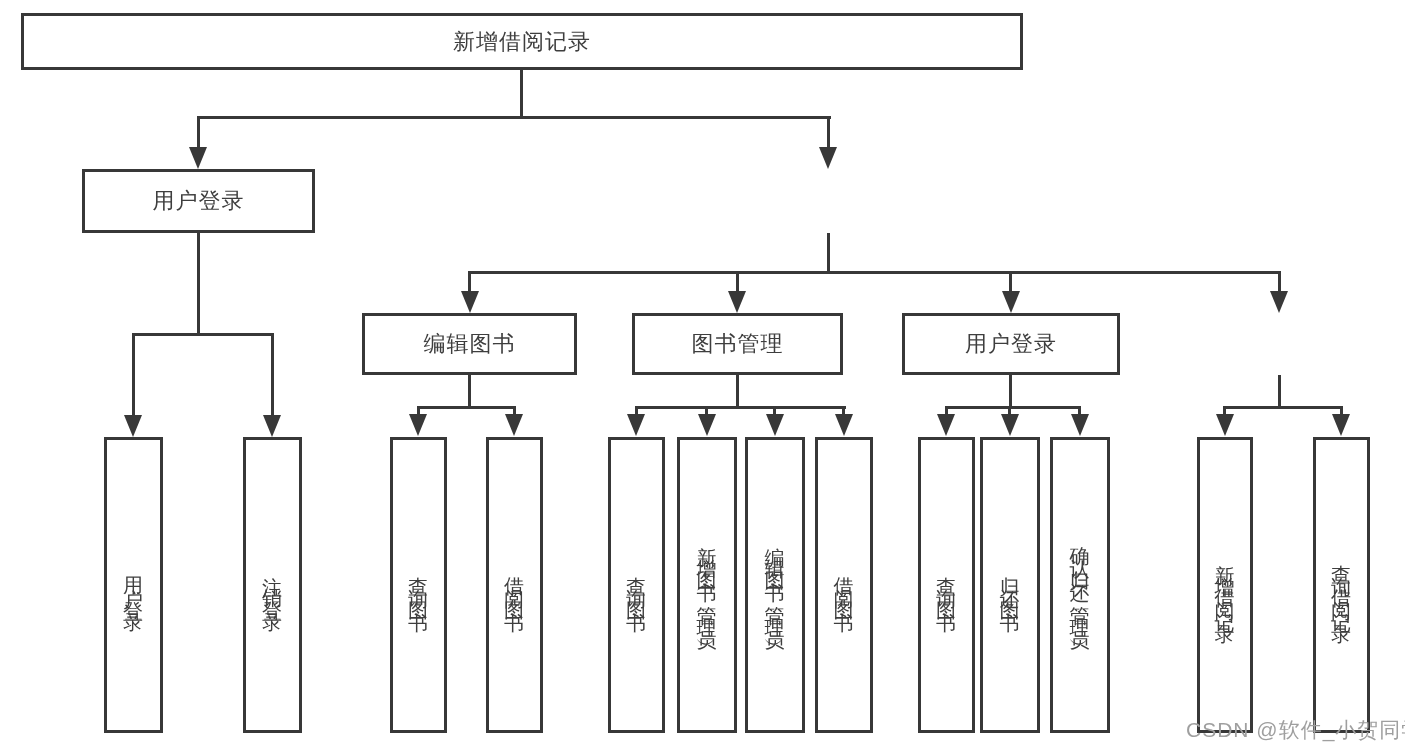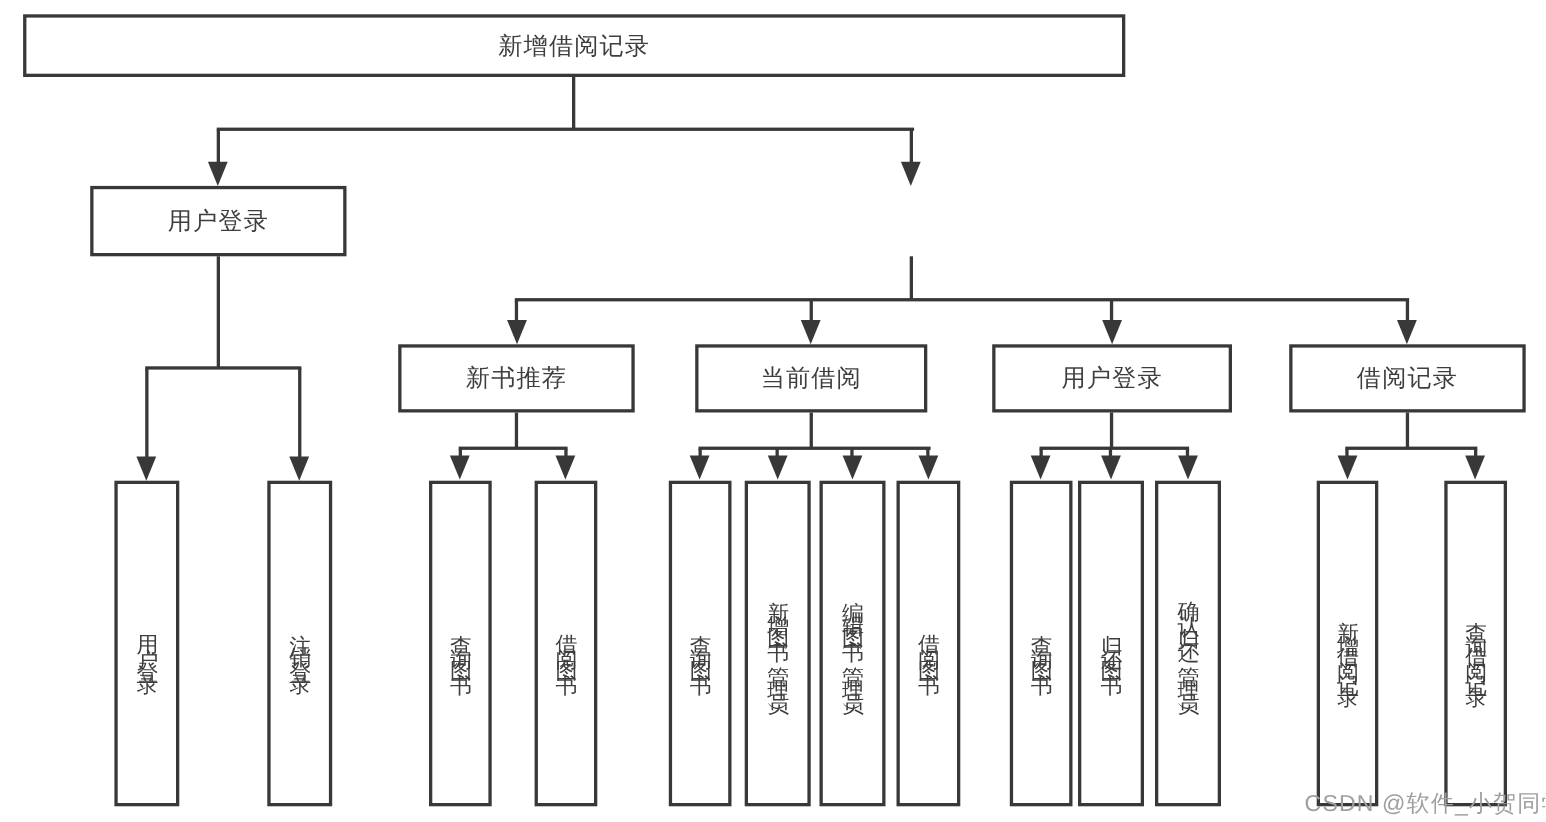--- a/index.html
+++ b/index.html
@@ -48,30 +48,27 @@
 
   <div class="node" style="left:21px;top:13px;width:1002px;height:57px">
     <span>新增借阅记录</span>
   </div>
 
   <div class="node" style="left:82px;top:169px;width:233px;height:64px">
     <span>用户登录</span>
   </div>
 
   <div class="node" style="left:362px;top:313px;width:215px;height:62px">
-    <span>新书推荐</span>
+    <span>编辑图书</span>
   </div>
   <div class="node" style="left:632px;top:313px;width:211px;height:62px">
-    <span>当前借阅</span>
+    <span>图书管理</span>
   </div>
   <div class="node" style="left:902px;top:313px;width:218px;height:62px">
     <span>用户登录</span>
-  </div>
-  <div class="node" style="left:1172px;top:313px;width:215px;height:62px">
-    <span>借阅记录</span>
   </div>
 
   <div class="leaf" style="left:104px;width:59px">
     <span class="vtext">用户登录</span>
   </div>
   <div class="leaf" style="left:243px;width:59px">
     <span class="vtext">注销登录</span>
   </div>
 
   <div class="leaf" style="left:390px;width:57px">

